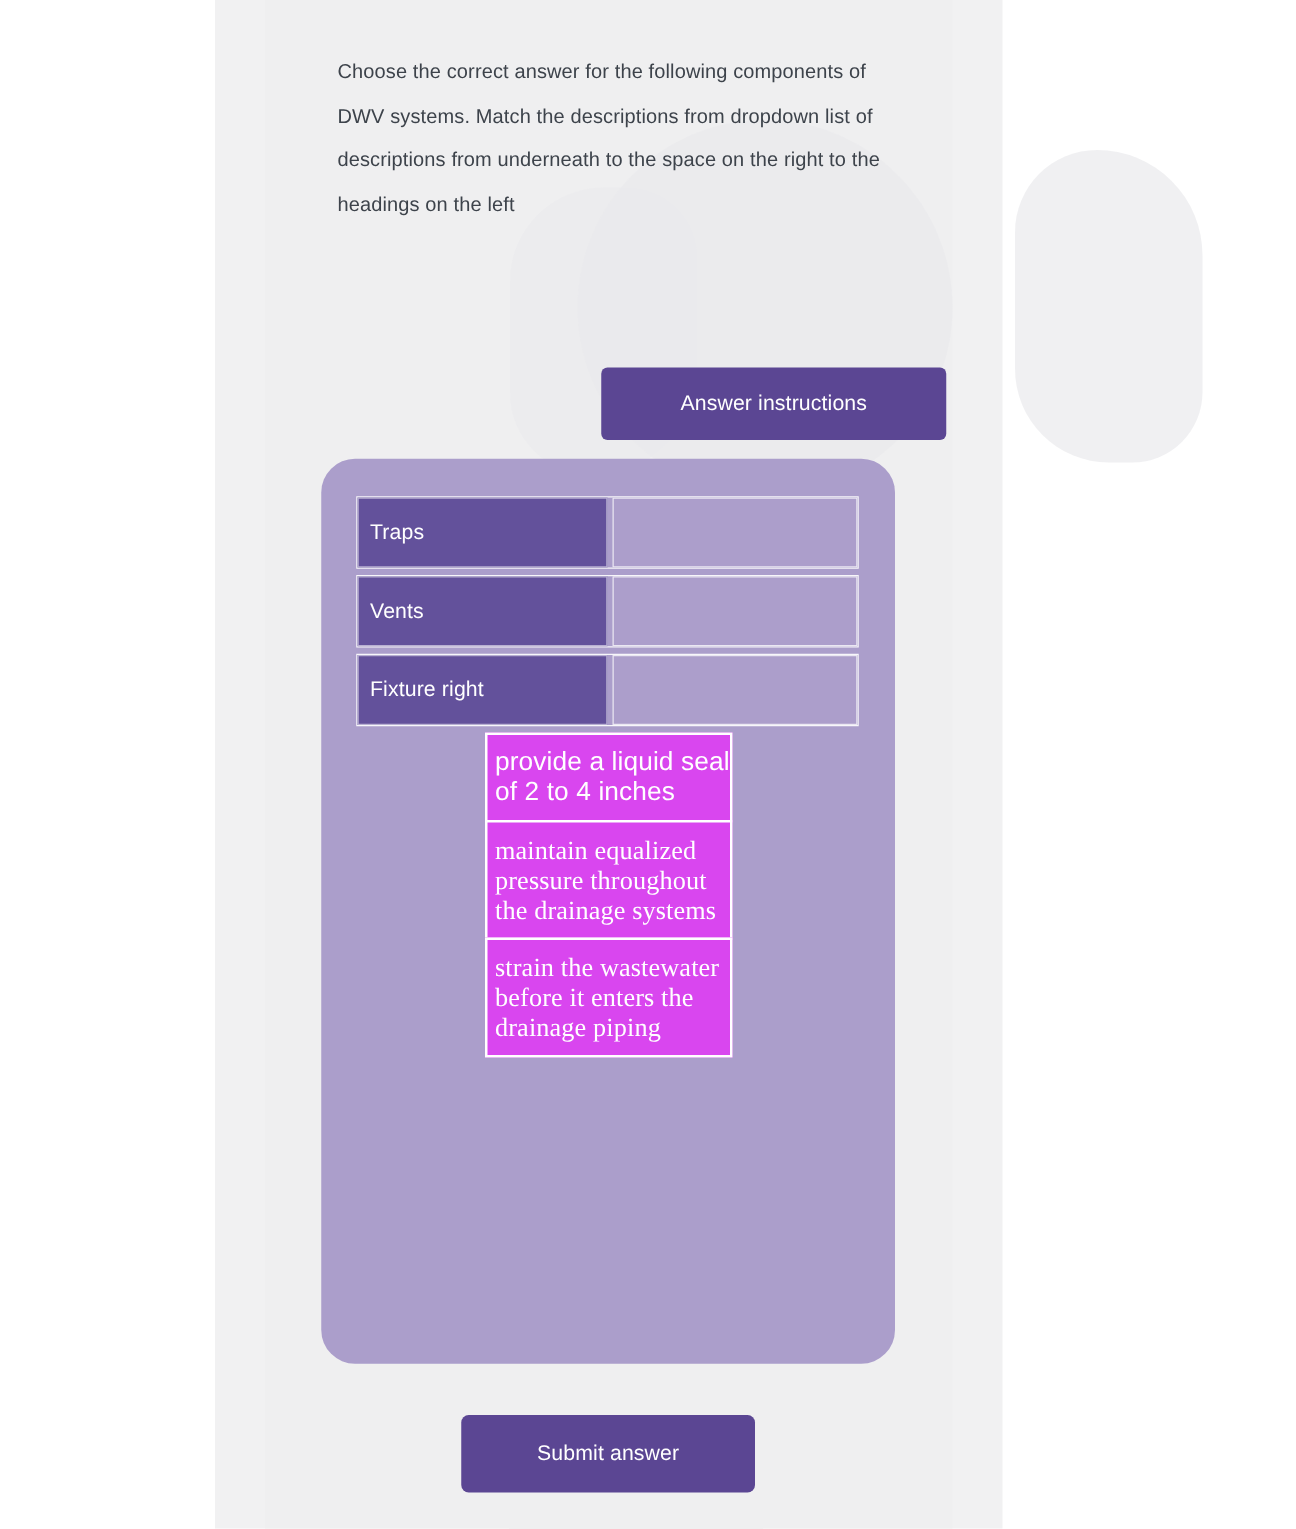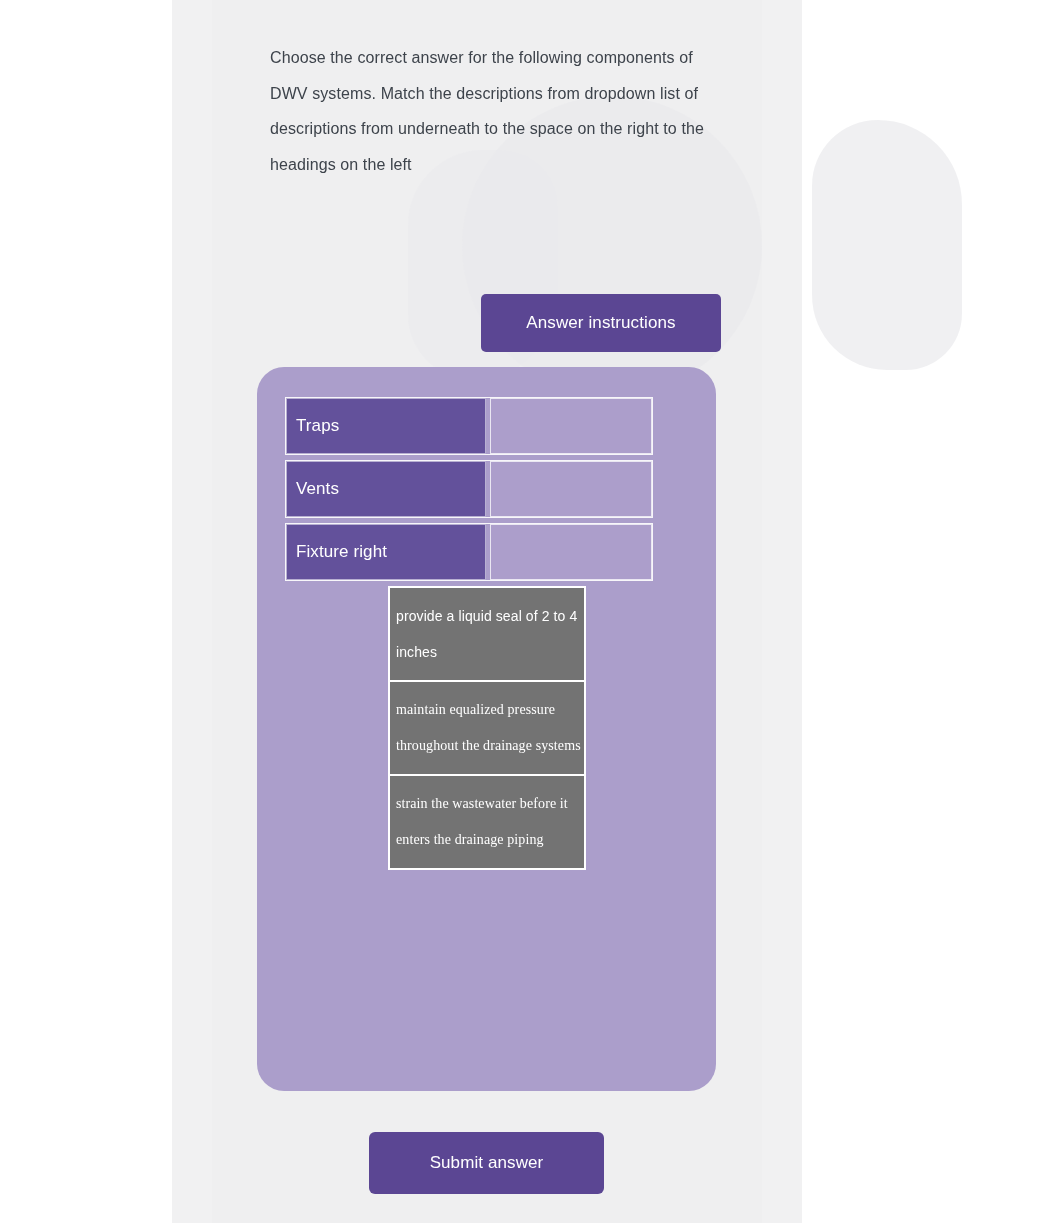--- a/index.html
+++ b/index.html
@@ -71,21 +71,21 @@
     line-height: 35.5px;
     color: #3d434b;
     letter-spacing: 0.1px;
   }
 
   
   .answer-instructions-btn {
     position: absolute;
     left: 481px;
     top: 294px;
-    width: 240px;
+    width: 276px;
     height: 58px;
     background: #5b4693;
     border: none;
     border-radius: 5px;
     color: #ffffff;
     font-size: 17px;
     font-family: "Liberation Sans", sans-serif;
     cursor: pointer;
     letter-spacing: 0.1px;
   }
@@ -99,21 +99,21 @@
     height: 724px;
     background: #ab9ecb;
     border-radius: 27px;
   }
 
   
   .match-table {
     position: absolute;
     left: 28px;
     top: 30px;
-    width: 368px;
+    width: 402px;
     display: flex;
     flex-direction: column;
     gap: 5px;
   }
   .match-row {
     display: flex;
     gap: 4px;
     height: 58px;
     border: 1px solid rgba(255,255,255,0.9);
   }
@@ -138,24 +138,24 @@
   
   .options-list {
     position: absolute;
     left: 131px;
     top: 219px;
     width: 198px;
     display: flex;
     flex-direction: column;
   }
   .option-item {
-    background: #737373;
-    color: #ffffff;
-    font-size: 14px;
-    line-height: 36px;
+    background: #d946ef;
+    color: #ffffff;
+    font-size: 21px;
+    line-height: 24px;
     padding: 10px 0 10px 6px;
     border: 2px solid #ffffff;
     cursor: grab;
     letter-spacing: 0.1px;
   }
   .option-item + .option-item { margin-top: -2px; font-family: Liberation Serif, serif; }
 
   
   .submit-btn {
     position: absolute;

